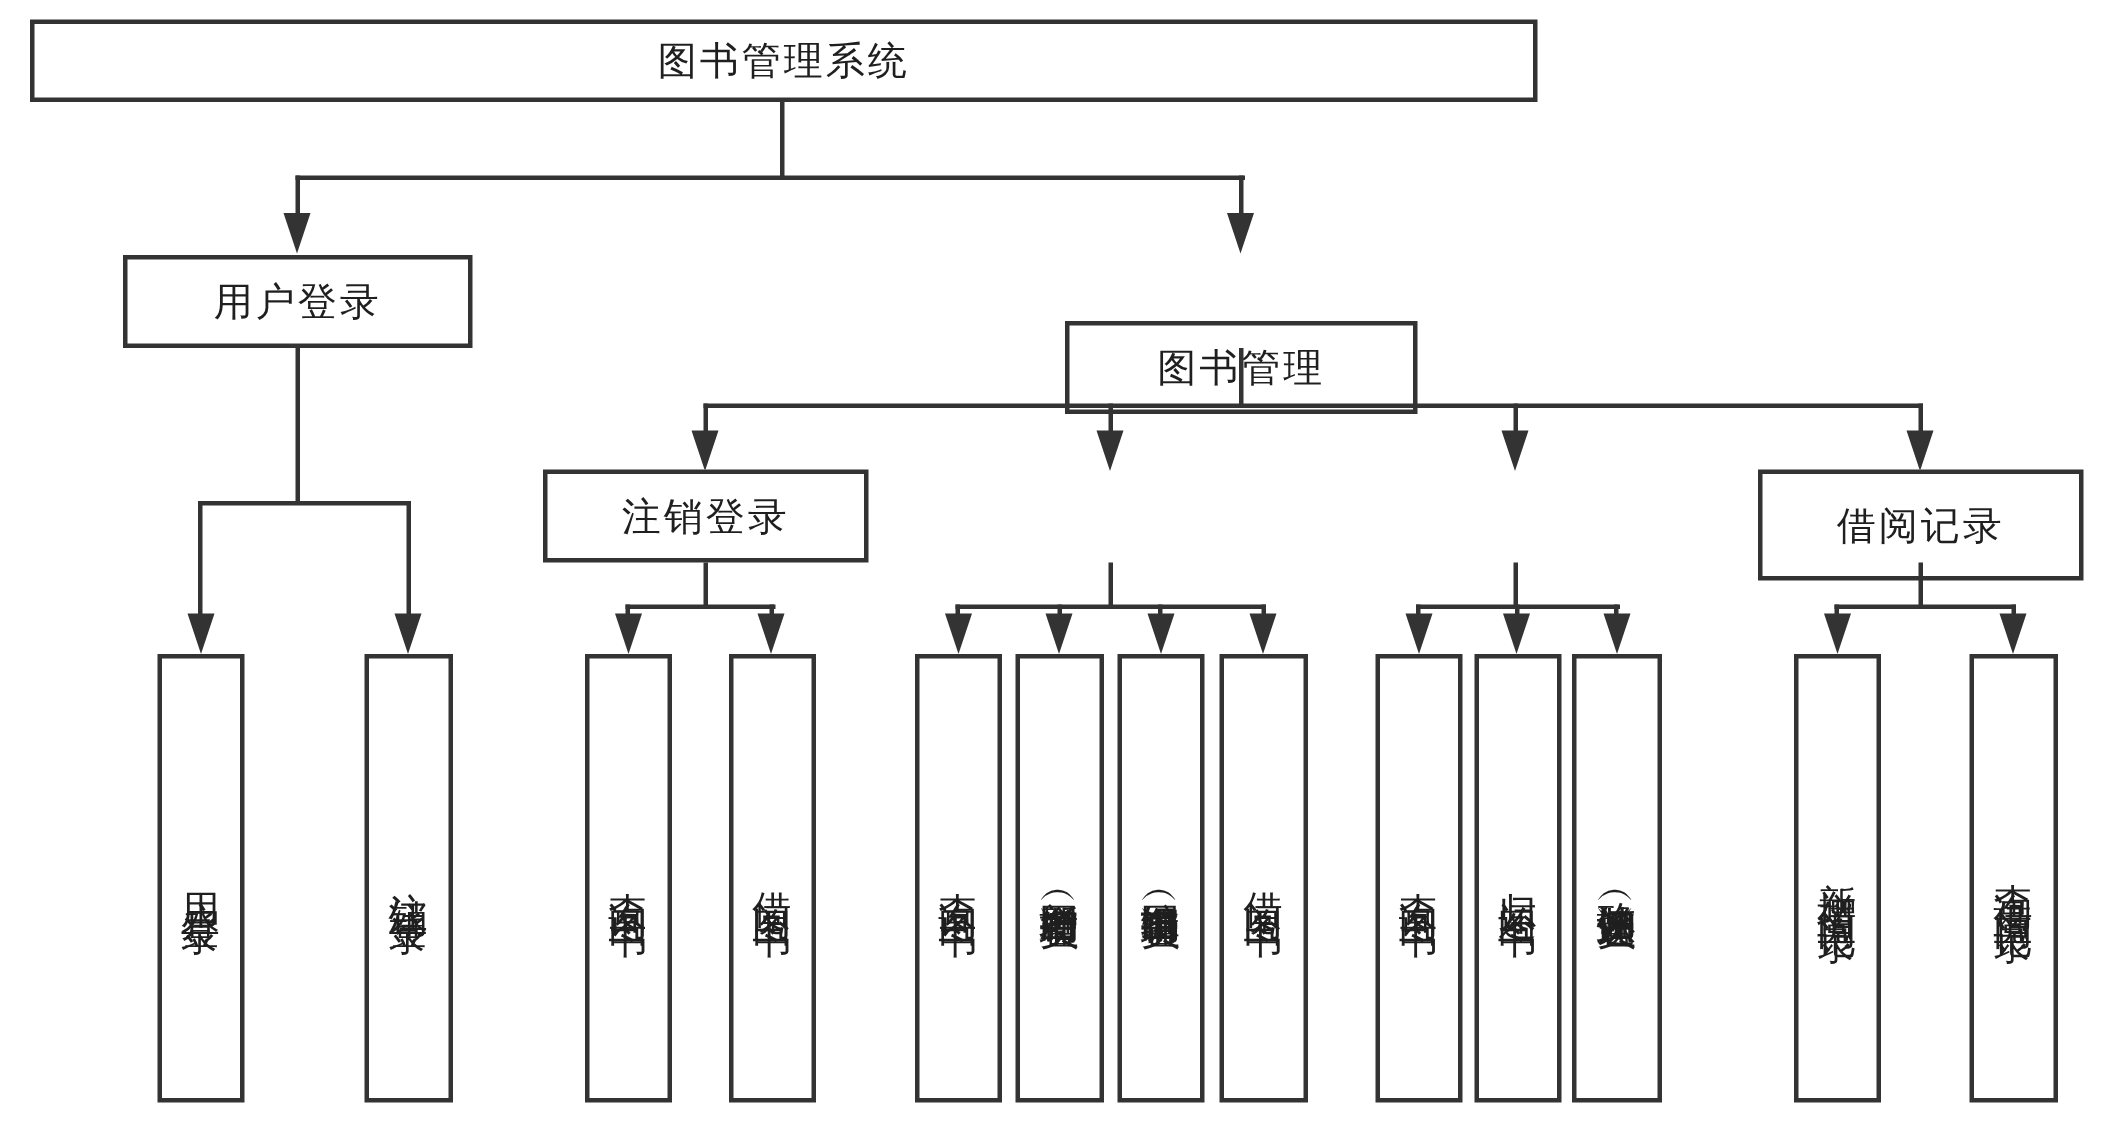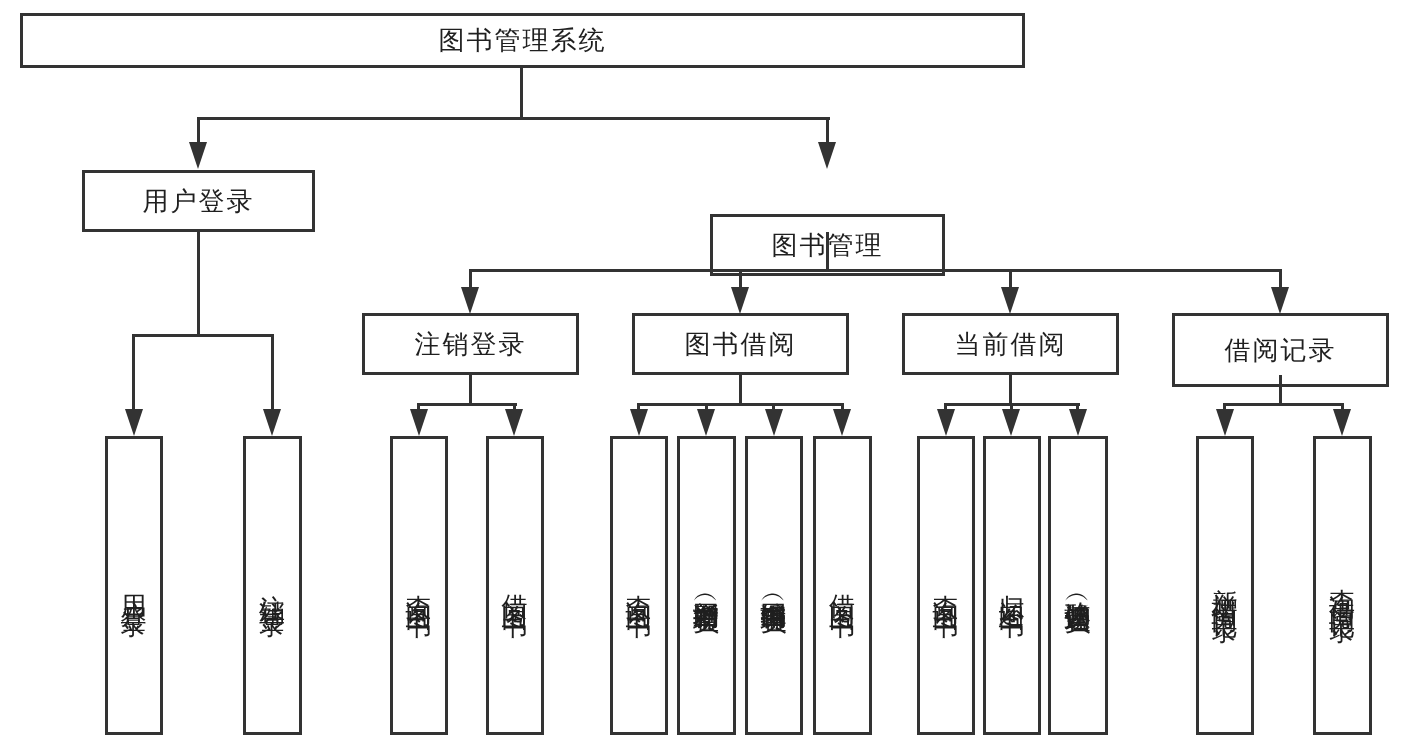--- a/index.html
+++ b/index.html
@@ -103,22 +103,20 @@
   <div class="vline" style="left:469px; top:269px; height:20px;"></div>
   <div class="arrow" style="left:461px; top:287px;"></div>
   <div class="vline" style="left:739px; top:269px; height:20px;"></div>
   <div class="arrow" style="left:731px; top:287px;"></div>
   <div class="vline" style="left:1009px; top:269px; height:20px;"></div>
   <div class="arrow" style="left:1001px; top:287px;"></div>
   <div class="vline" style="left:1279px; top:269px; height:20px;"></div>
   <div class="arrow" style="left:1271px; top:287px;"></div>
 
   <div class="hbox" style="left:362px; top:313px; width:217px; height:62px;">注销登录</div>
-  <div class="hbox" style="left:632px; top:313px; width:217px; height:62px;">图书借阅</div>
-  <div class="hbox" style="left:902px; top:313px; width:217px; height:62px;">当前借阅</div>
   <div class="hbox" style="left:1172px; top:313px; width:217px; height:74px;">借阅记录</div>
 
   <div class="vline" style="left:469px; top:375px; height:31px;"></div>
   <div class="hline" style="left:417px; top:403px; width:100px;"></div>
   <div class="vline" style="left:417px; top:403px; height:10px;"></div>
   <div class="arrow" style="left:410px; top:409px;"></div>
   <div class="vline" style="left:513px; top:403px; height:10px;"></div>
   <div class="arrow" style="left:505px; top:409px;"></div>
 
   <div class="vline" style="left:739px; top:375px; height:31px;"></div>

